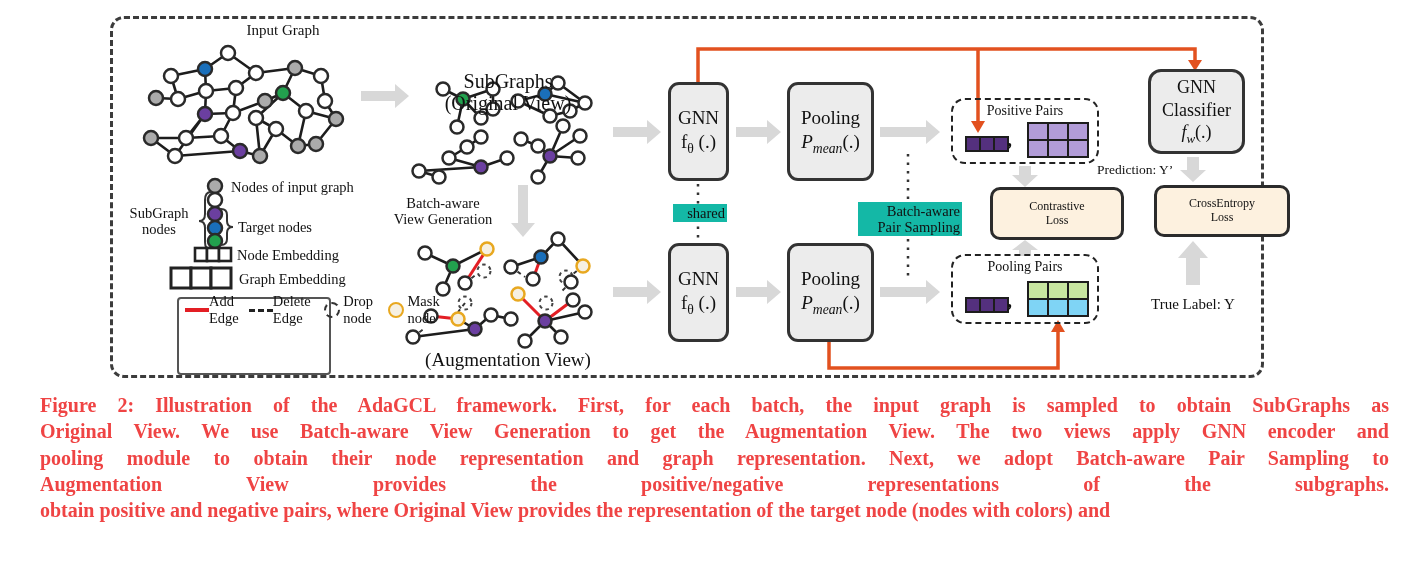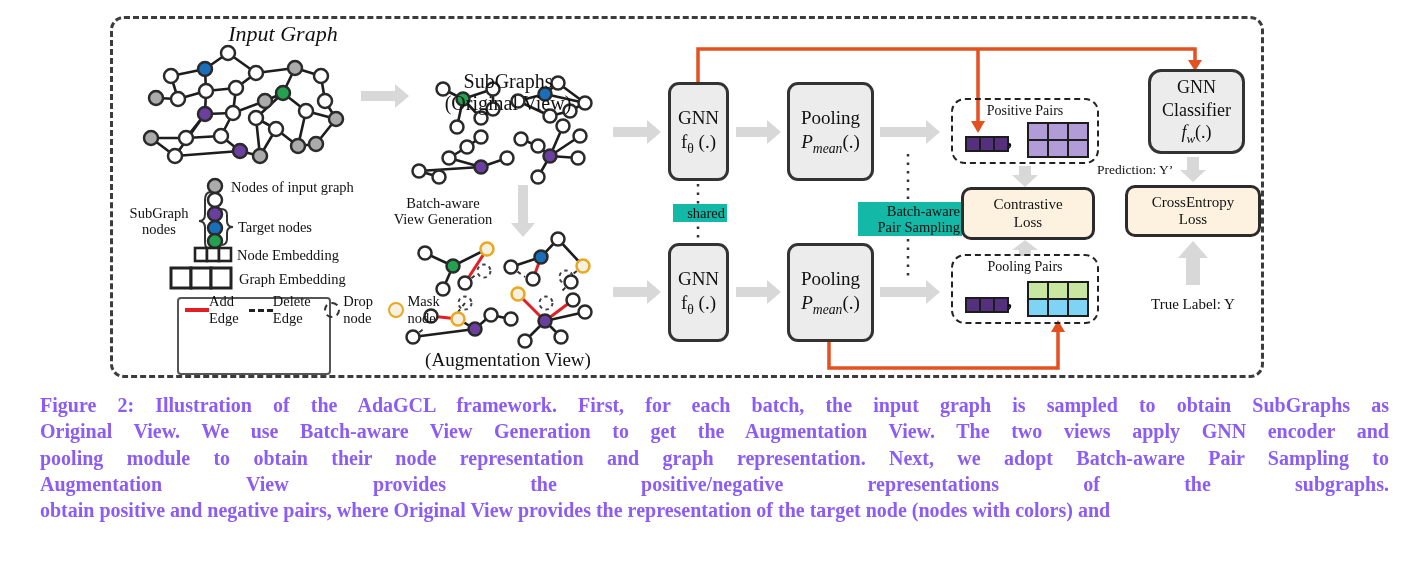--- a/index.html
+++ b/index.html
@@ -25,35 +25,35 @@
   .garrow{fill:var(--arrow-gray,#d8d8d8);}
   .orange{fill:none;stroke:var(--accent-orange,#e2511f);stroke-width:3.5;}
   .orangehead{fill:var(--accent-orange,#e2511f);}
   .dotline{stroke:#333;stroke-width:2.5;stroke-dasharray:2.5 6;fill:none;}
   .brace{fill:none;stroke:#333;stroke-width:2;stroke-linecap:round;}
   .embed{fill:#fff;stroke:#222;stroke-width:2.6;}
 
   
   .lbl{position:absolute;line-height:1.12;}
   .center{text-align:center;}
-  .t22{font-size:22px;font-style:italic;}
+  .t22{font-size:15px;}
   .t20{font-size:20px;margin-top:45px;}
   .t19{font-size:19px;}
   .t15{font-size:15px;}
   .t14{font-size:14.5px;}
   .t13{font-size:13.5px;}
   .whitebg{background:#14b8a6;padding:1px 2px;text-align:right;}
 
   
   .proc-box{position:absolute;background:var(--box-fill,#ececec);border:3.5px solid #333;
             border-radius:11px;box-sizing:border-box;display:flex;flex-direction:column;
             align-items:center;justify-content:center;font-size:19px;line-height:1.25;}
   .loss-box{position:absolute;background:var(--loss-fill,#fdf1df);border:3.5px solid #2b2b2b;
             border-radius:10px;box-sizing:border-box;display:flex;flex-direction:column;
-            align-items:center;justify-content:center;font-size:15px;line-height:1.15;}
+            align-items:center;justify-content:center;font-size:12px;line-height:1.15;margin-left:29px;}
   .pair-box{position:absolute;border:2.5px dashed #222;border-radius:14px;box-sizing:border-box;}
   .pair-label{position:absolute;top:3px;left:0;right:0;text-align:center;font-size:14px;}
   .sub{font-size:0.72em;vertical-align:sub;}
   .ital{font-style:italic;}
 
   .sq-row{position:absolute;display:flex;}
   .sq{width:12px;height:12px;background:var(--pos-pair-dark,#54307e);
       border:2px solid #1d1d1d;margin-right:-2px;}
   .grid{position:absolute;display:flex;flex-direction:column;}
   .grow{display:flex;margin-top:-2px;}
@@ -70,21 +70,21 @@
   .leg-row{display:flex;align-items:center;height:16px;}
   .leg-sym{width:34px;display:flex;justify-content:center;align-items:center;}
   .leg-txt{font-size:14.5px;}
   .sym-redline{width:24px;height:3.5px;background:var(--add-edge-red,#e31e24);}
   .sym-dashline{width:24px;border-top:3px dashed #222;}
   .sym-dropnode{width:12px;height:12px;border-radius:50%;border:2px dashed #333;}
   .sym-masknode{width:12px;height:12px;border-radius:50%;border:2.5px solid var(--mask-yellow,#e8a820);background:#f6f0e2;}
 
   
   .caption{position:absolute;left:40px;top:392px;width:1349px;font-weight:bold;
-           font-size:20px;line-height:26.3px;color:#8b5cf6;}
+           font-size:20px;line-height:26.3px;color:#ef4444;}
   .cap-line{text-align:justify;text-align-last:justify;}
   .cap-line:last-child{text-align-last:left;}
 </style>
 </head>
 <body>
 
 <div class="page">
 
   <div class="figure">
 

